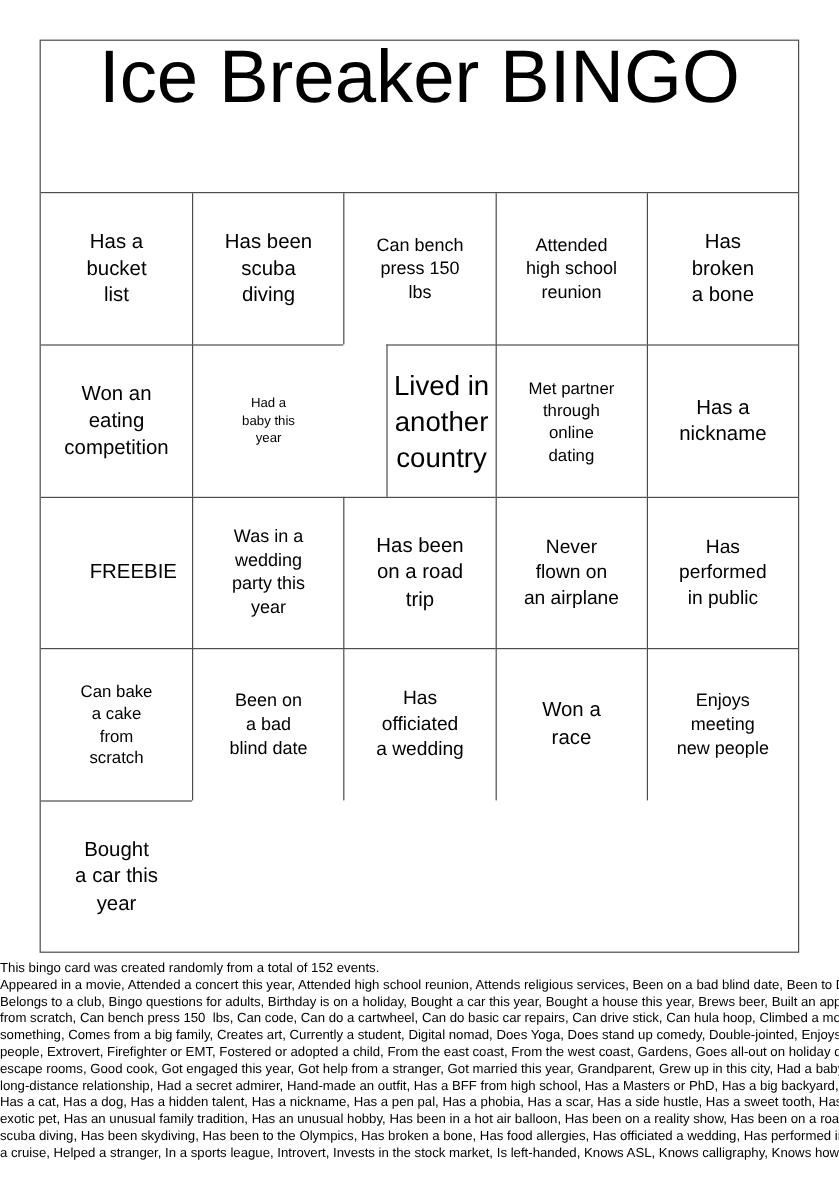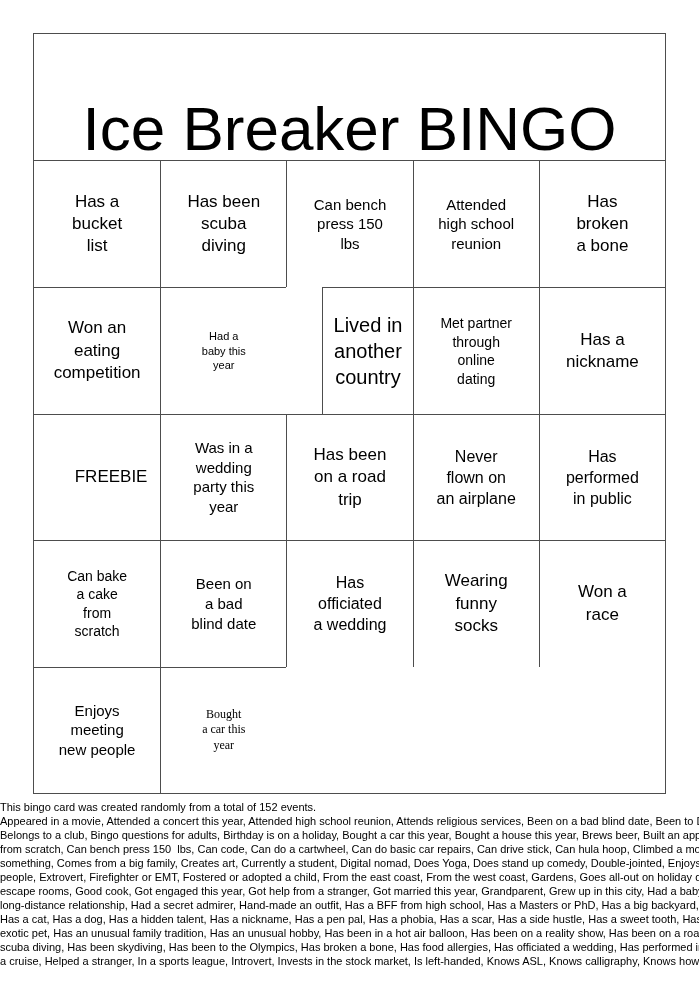--- a/index.html
+++ b/index.html
@@ -16,21 +16,21 @@
   .card {
     position: absolute;
     left: 33px; top: 33px;
     width: 633px; height: 761px;
     border: 1px solid #4d4d4d;
     background: #ffffff;
   }
   .card-title-row {
     height: 127px;
     border-bottom: 1px solid #4d4d4d;
-    display: flex; align-items: flex-end; justify-content: center;
+    display: flex; align-items: flex-start; justify-content: center;
   }
   .card-title {
     font-size: 62px;
     line-height: 1;
     white-space: nowrap;
     color: #000000;
     letter-spacing: 0px;
   }
   .grid {
     height: calc(100% - 127px);
@@ -86,21 +86,21 @@
 reunion</div>
       <div class="cell" style="font-size: 17px;">Has
 broken
 a bone</div>
       <div class="cell" style="font-size: 17px;">Won an
 eating
 competition</div>
       <div class="cell" style="font-size: 11px;">Had a
 baby this
 year</div>
-      <div class="cell" style="font-size: 20px; margin-left: 36px;">Lived in
+      <div class="cell" style="font-size: 23px; margin-left: 36px;">Lived in
 another
 country</div>
       <div class="cell" style="font-size: 14px;">Met partner
 through
 online
 dating</div>
       <div class="cell" style="font-size: 17px;">Has a
 nickname</div>
       <div class="cell" style="font-size: 17px; padding-left: 32px;">FREEBIE</div>
       <div class="cell" style="font-size: 15px;">Was in a
@@ -119,29 +119,26 @@
       <div class="cell" style="font-size: 14px;">Can bake
 a cake
 from
 scratch</div>
       <div class="cell" style="font-size: 15px;">Been on
 a bad
 blind date</div>
       <div class="cell" style="font-size: 16px;">Has
 officiated
 a wedding</div>
-      <div class="cell" style="font-size: 17px;">Wearing
-funny
-socks</div>
       <div class="cell" style="font-size: 17px;">Won a
 race</div>
       <div class="cell" style="font-size: 15px;">Enjoys
 meeting
 new people</div>
-      <div class="cell" style="font-size: 12px; font-family: Liberation Serif, serif;">Bought
+      <div class="cell" style="font-size: 17px;">Bought
 a car this
 year</div>
     </div>
   </div>
 
   <div class="footer">
     <div class="footer-line">This bingo card was created randomly from a total of 152 events.</div>
     <div class="footer-line">Appeared in a movie, Attended a concert this year, Attended high school reunion, Attends religious services, Been on a bad blind date, Been to Disney this year,</div>
     <div class="footer-line">Belongs to a club, Bingo questions for adults, Birthday is on a holiday, Bought a car this year, Bought a house this year, Brews beer, Built an app, Can bake a cake</div>
     <div class="footer-line">from scratch, Can bench press 150  lbs, Can code, Can do a cartwheel, Can do basic car repairs, Can drive stick, Can hula hoop, Climbed a mountain, Collects</div>

